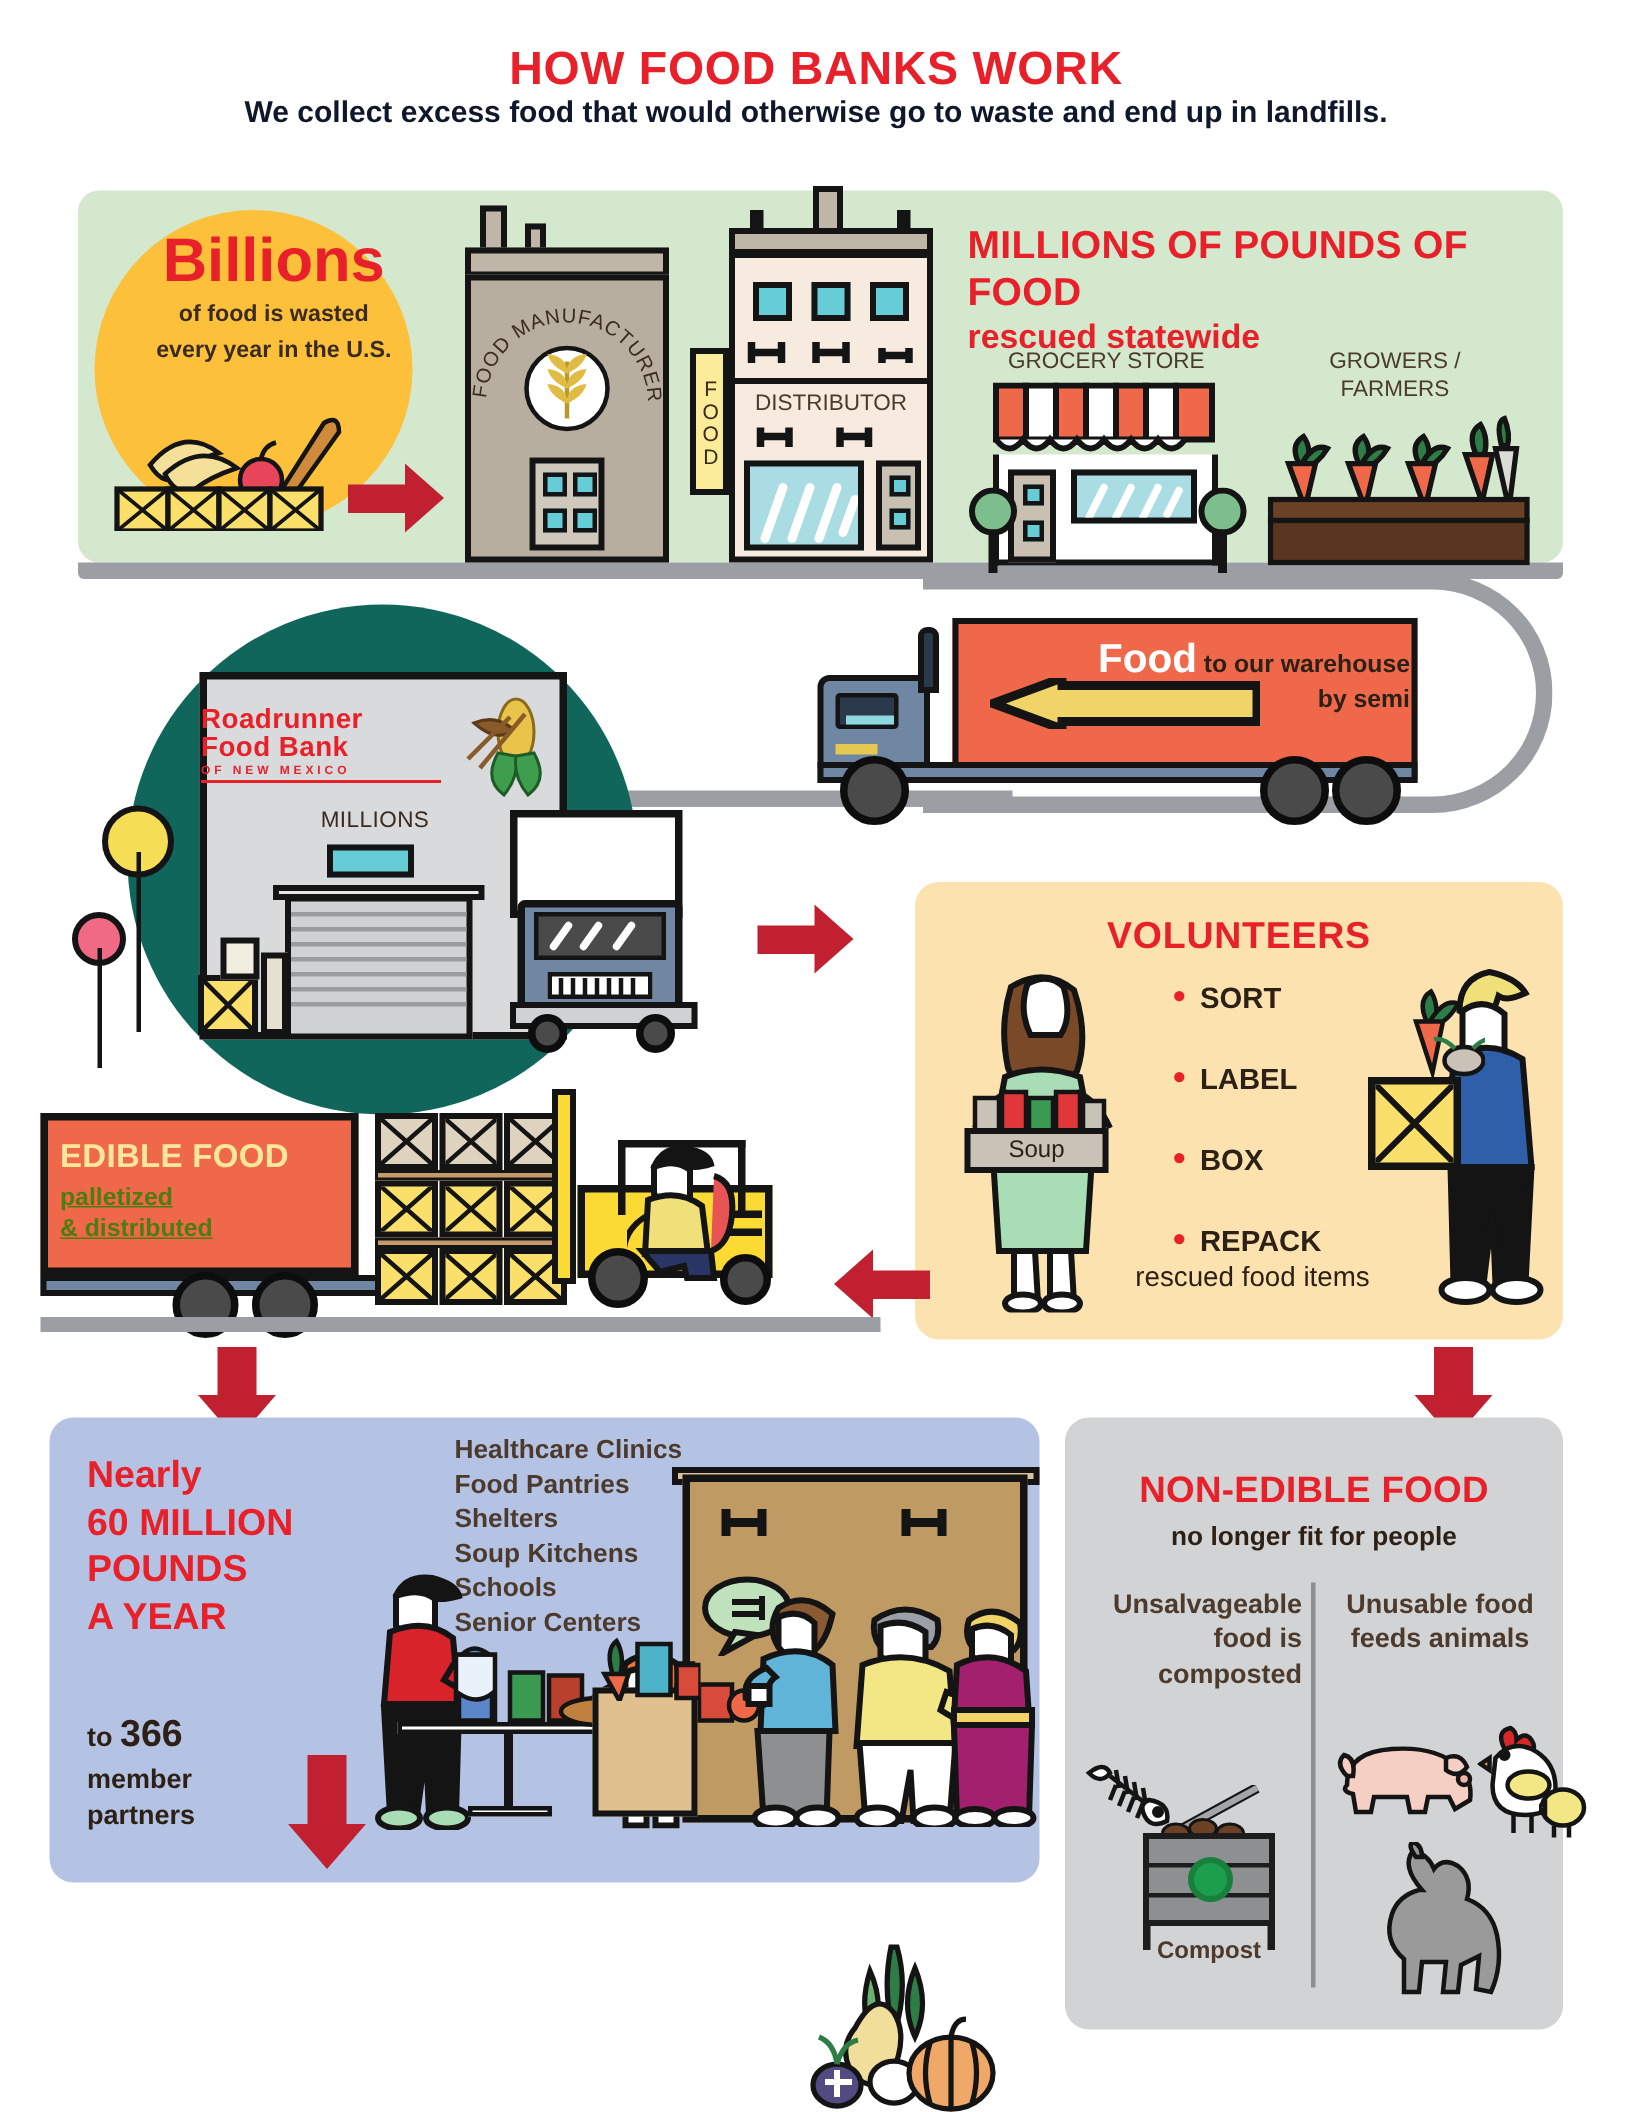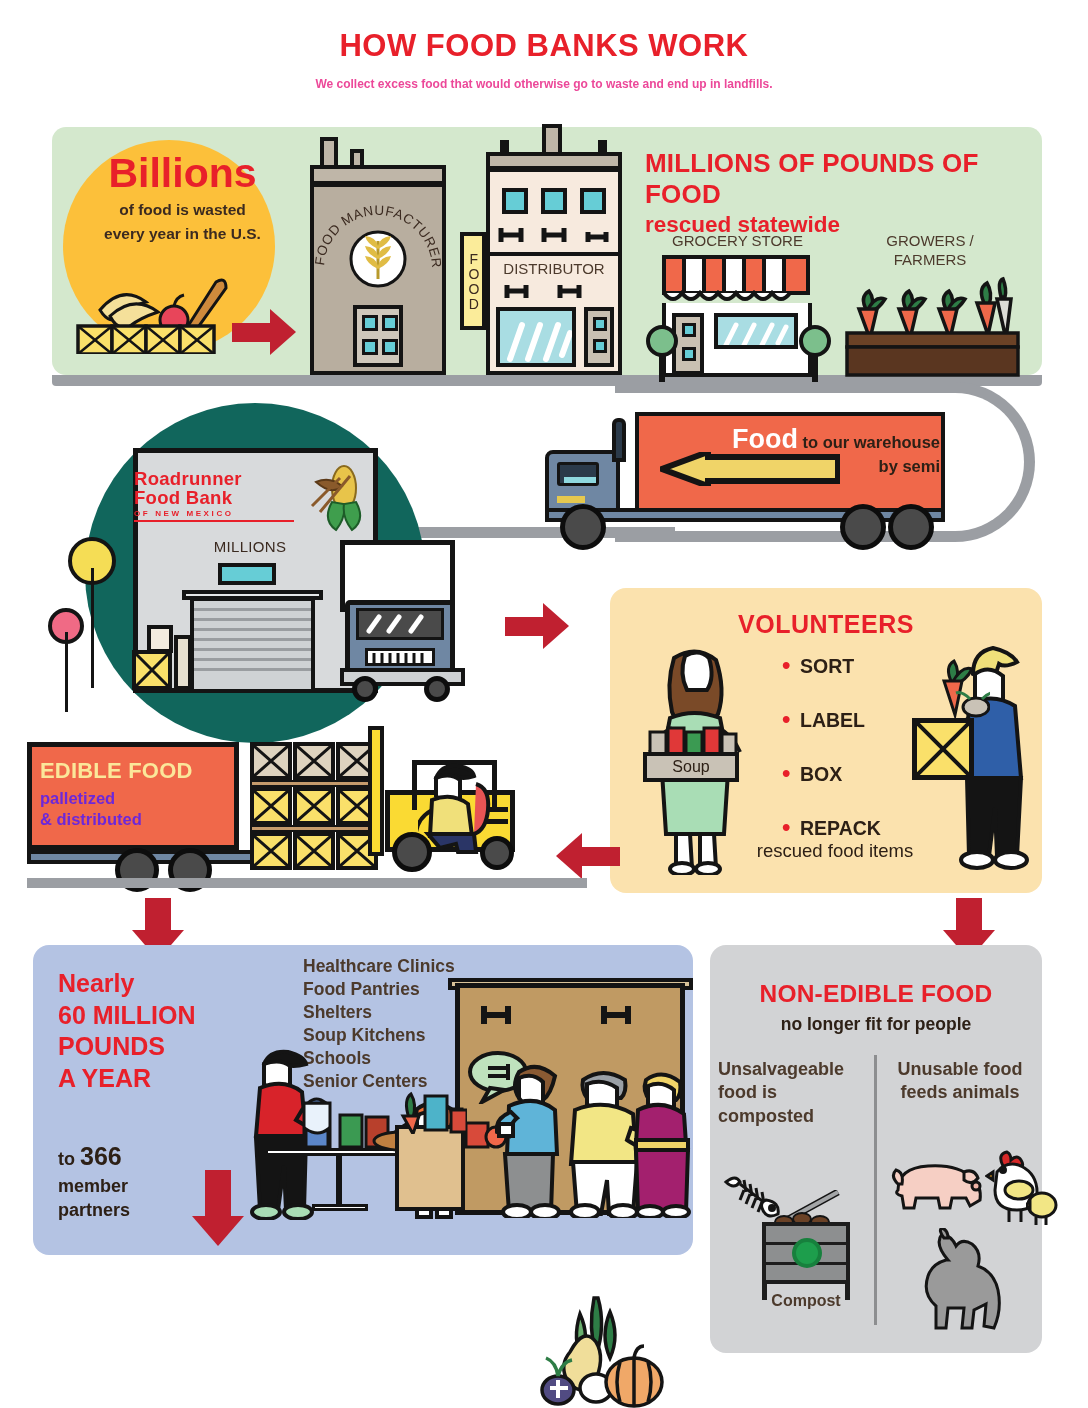--- a/index.html
+++ b/index.html
@@ -14,22 +14,21 @@
   .stage { position: absolute; inset: 0; }
   .abs { position: absolute; }
 
   
   #header { top: 28px; left: 0; width: 1088px; text-align: center; }
   #title {
     font-size: 31px; font-weight: bold; color: #e8202a;
     letter-spacing: .5px;
   }
   #subtitle {
-    font-size: 12px; font-weight: bold; color: #ec4899;
-    margin-top: 13px;
+    font-size: 20px; font-weight: bold; color: #0f172a;
   }
 
   
   #panel-green {
     left: 52px; top: 127px; width: 990px; height: 248px;
     background: #d4e8cd; border-radius: 14px;
   }
   #ground-green {
     left: 52px; top: 375px; width: 990px; height: 11px;
     background: #9b9ea3; border-radius: 0 0 4px 4px;
@@ -209,21 +208,21 @@
   #ef-truck {
     left: 27px; top: 742px; width: 212px; height: 108px;
     background: #f0684a; border: 5px solid #141414;
   }
   #ef-title {
     left: 40px; top: 758px; width: 190px;
     font-size: 22px; font-weight: bold; color: #fbe79a; letter-spacing:.2px;
   }
   #ef-sub {
     left: 40px; top: 788px; width: 190px;
-    font-size: 16.5px; font-weight: bold; color: #6d28d9; line-height: 1.25;
+    font-size: 16.5px; font-weight: bold; color: #4d7c0f; line-height: 1.25; text-decoration: underline;
   }
   #ef-chassis {
     left: 27px; top: 850px; width: 250px; height: 14px;
     background: #6f87a3; border: 4px solid #141414;
   }
   #ground-mid {
     left: 27px; top: 878px; width: 560px; height: 10px; background: #9b9ea3;
   }
   
   .pcrate {
@@ -294,21 +293,21 @@
     font-size: 24.5px; font-weight: bold; color: #e8202a; letter-spacing:.2px;
   }
   #ne-sub {
     left: 710px; top: 1014px; width: 332px; text-align: center;
     font-size: 17.5px; font-weight: bold; color: #2d2016;
   }
   #ne-divider {
     left: 874px; top: 1055px; width: 3px; height: 270px; background: #8d8e90;
   }
   #ne-col-l {
-    left: 718px; top: 1058px; width: 150px; text-align: left;
+    left: 718px; top: 1058px; width: 150px; text-align: right;
     font-size: 18px; font-weight: bold; color: #4c3a2c; line-height: 1.3;
   }
   #ne-col-r {
     left: 884px; top: 1058px; width: 152px; text-align: center;
     font-size: 18px; font-weight: bold; color: #4c3a2c; line-height: 1.3;
   }
   #compost-bin {
     left: 762px; top: 1222px; width: 88px; height: 62px;
     background: #8d8f90; border: 4px solid #1d1d1d;
   }

